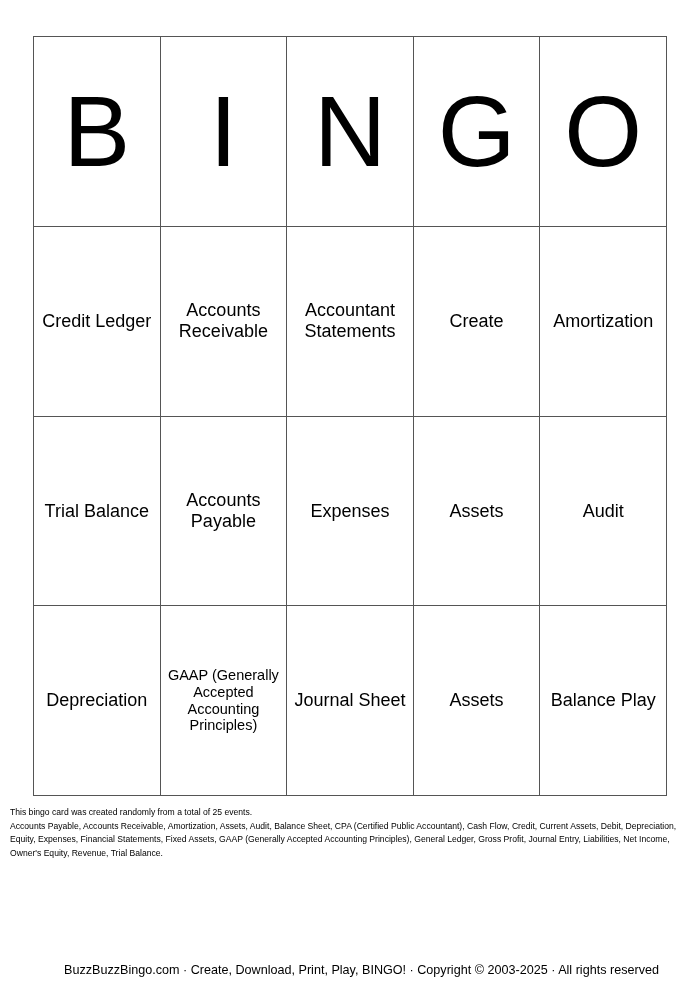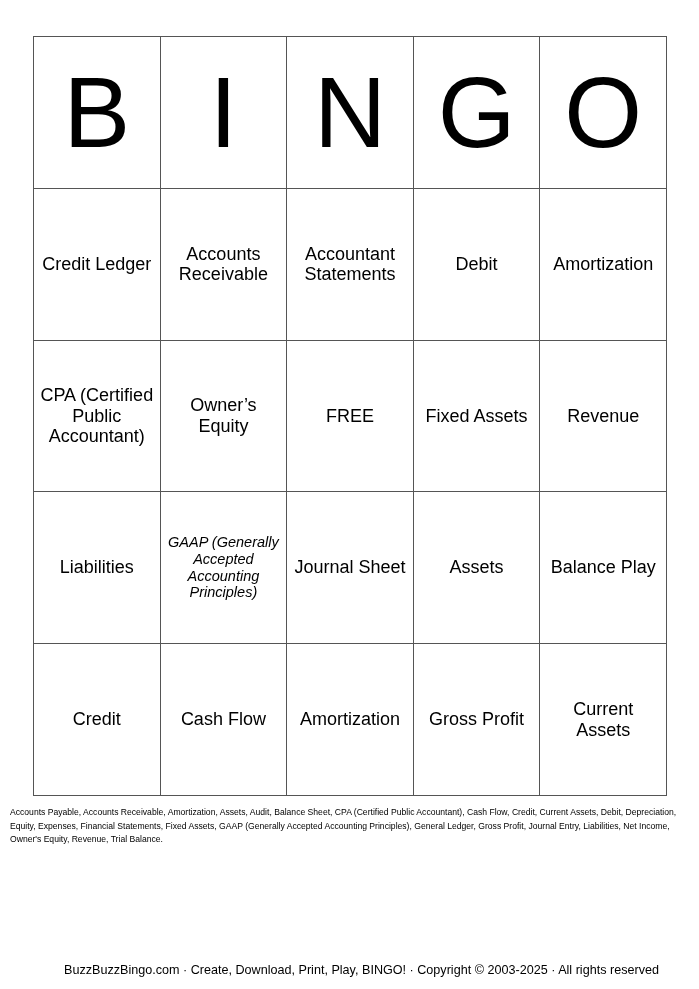--- a/index.html
+++ b/index.html
@@ -1,64 +1,58 @@
 <!DOCTYPE html>
 <html><head>
 <meta charset="utf-8">
 <style>
   html, body { margin:0; padding:0; background:#fff; }
   body { width:699px; height:989px; position:relative; font-family:"Liberation Sans", sans-serif; color:#000; overflow:hidden; }
   .grid { position:absolute; left:33px; top:36px; width:633px; height:760px; border-collapse:collapse; table-layout:fixed; }
   .grid td { border:1px solid #555; text-align:center; vertical-align:middle; padding:0 4px; width:126.6px; height:126.6px; box-sizing:border-box; line-height:1.15; }
   .hdr td { font-size:100px; line-height:1; }
   .cell { font-size:18px; }
-  .cell.small { font-size:14.5px;font-style:italic; }
+  .cell.small { font-size:14.5px; }
   .note { position:absolute; left:10px; top:806px; width:682px; font-size:8.6px; line-height:13.5px; color:#000; }
   .footer { position:absolute; left:12px; width:699px; top:963px; text-align:center; font-size:12.6px; }
 </style>
 </head>
 <body>
 
 <table class="grid">
   <tbody>
       <tr class="hdr">
     <td>B</td>
     <td>I</td>
     <td>N</td>
     <td>G</td>
     <td>O</td>
   </tr>
   <tr>
     <td class="cell">Credit Ledger</td>
     <td class="cell">Accounts Receivable</td>
     <td class="cell">Accountant Statements</td>
-    <td class="cell">Debit</td>
+    <td class="cell">Create</td>
     <td class="cell">Amortization</td>
   </tr>
   <tr>
-    <td class="cell">CPA (Certified Public Accountant)</td>
-    <td class="cell">Owner’s Equity</td>
-    <td class="cell">FREE</td>
-    <td class="cell">Fixed Assets</td>
-    <td class="cell">Revenue</td>
+    <td class="cell">Trial Balance</td>
+    <td class="cell">Accounts Payable</td>
+    <td class="cell">Expenses</td>
+    <td class="cell">Assets</td>
+    <td class="cell">Audit</td>
   </tr>
   <tr>
-    <td class="cell">Liabilities</td>
+    <td class="cell">Depreciation</td>
     <td class="cell small">GAAP (Generally Accepted Accounting Principles)</td>
     <td class="cell">Journal Sheet</td>
     <td class="cell">Assets</td>
     <td class="cell">Balance Play</td>
   </tr>
-  <tr>
-    <td class="cell">Credit</td>
-    <td class="cell">Cash Flow</td>
-    <td class="cell">Amortization</td>
-    <td class="cell">Gross Profit</td>
-    <td class="cell">Current Assets</td>
-  </tr>
 </tbody>
   </table>
 
 <div class="note">
+  <div>This bingo card was created randomly from a total of 25 events.</div>
   <div>Accounts Payable, Accounts Receivable, Amortization, Assets, Audit, Balance Sheet, CPA (Certified Public Accountant), Cash Flow, Credit, Current Assets, Debit, Depreciation, Equity, Expenses, Financial Statements, Fixed Assets, GAAP (Generally Accepted Accounting Principles), General Ledger, Gross Profit, Journal Entry, Liabilities, Net Income, Owner's Equity, Revenue, Trial Balance.</div>
 </div>
 
 <div class="footer">BuzzBuzzBingo.com · Create, Download, Print, Play, BINGO! · Copyright © 2003-2025 · All rights reserved</div>
 
 </body></html>

